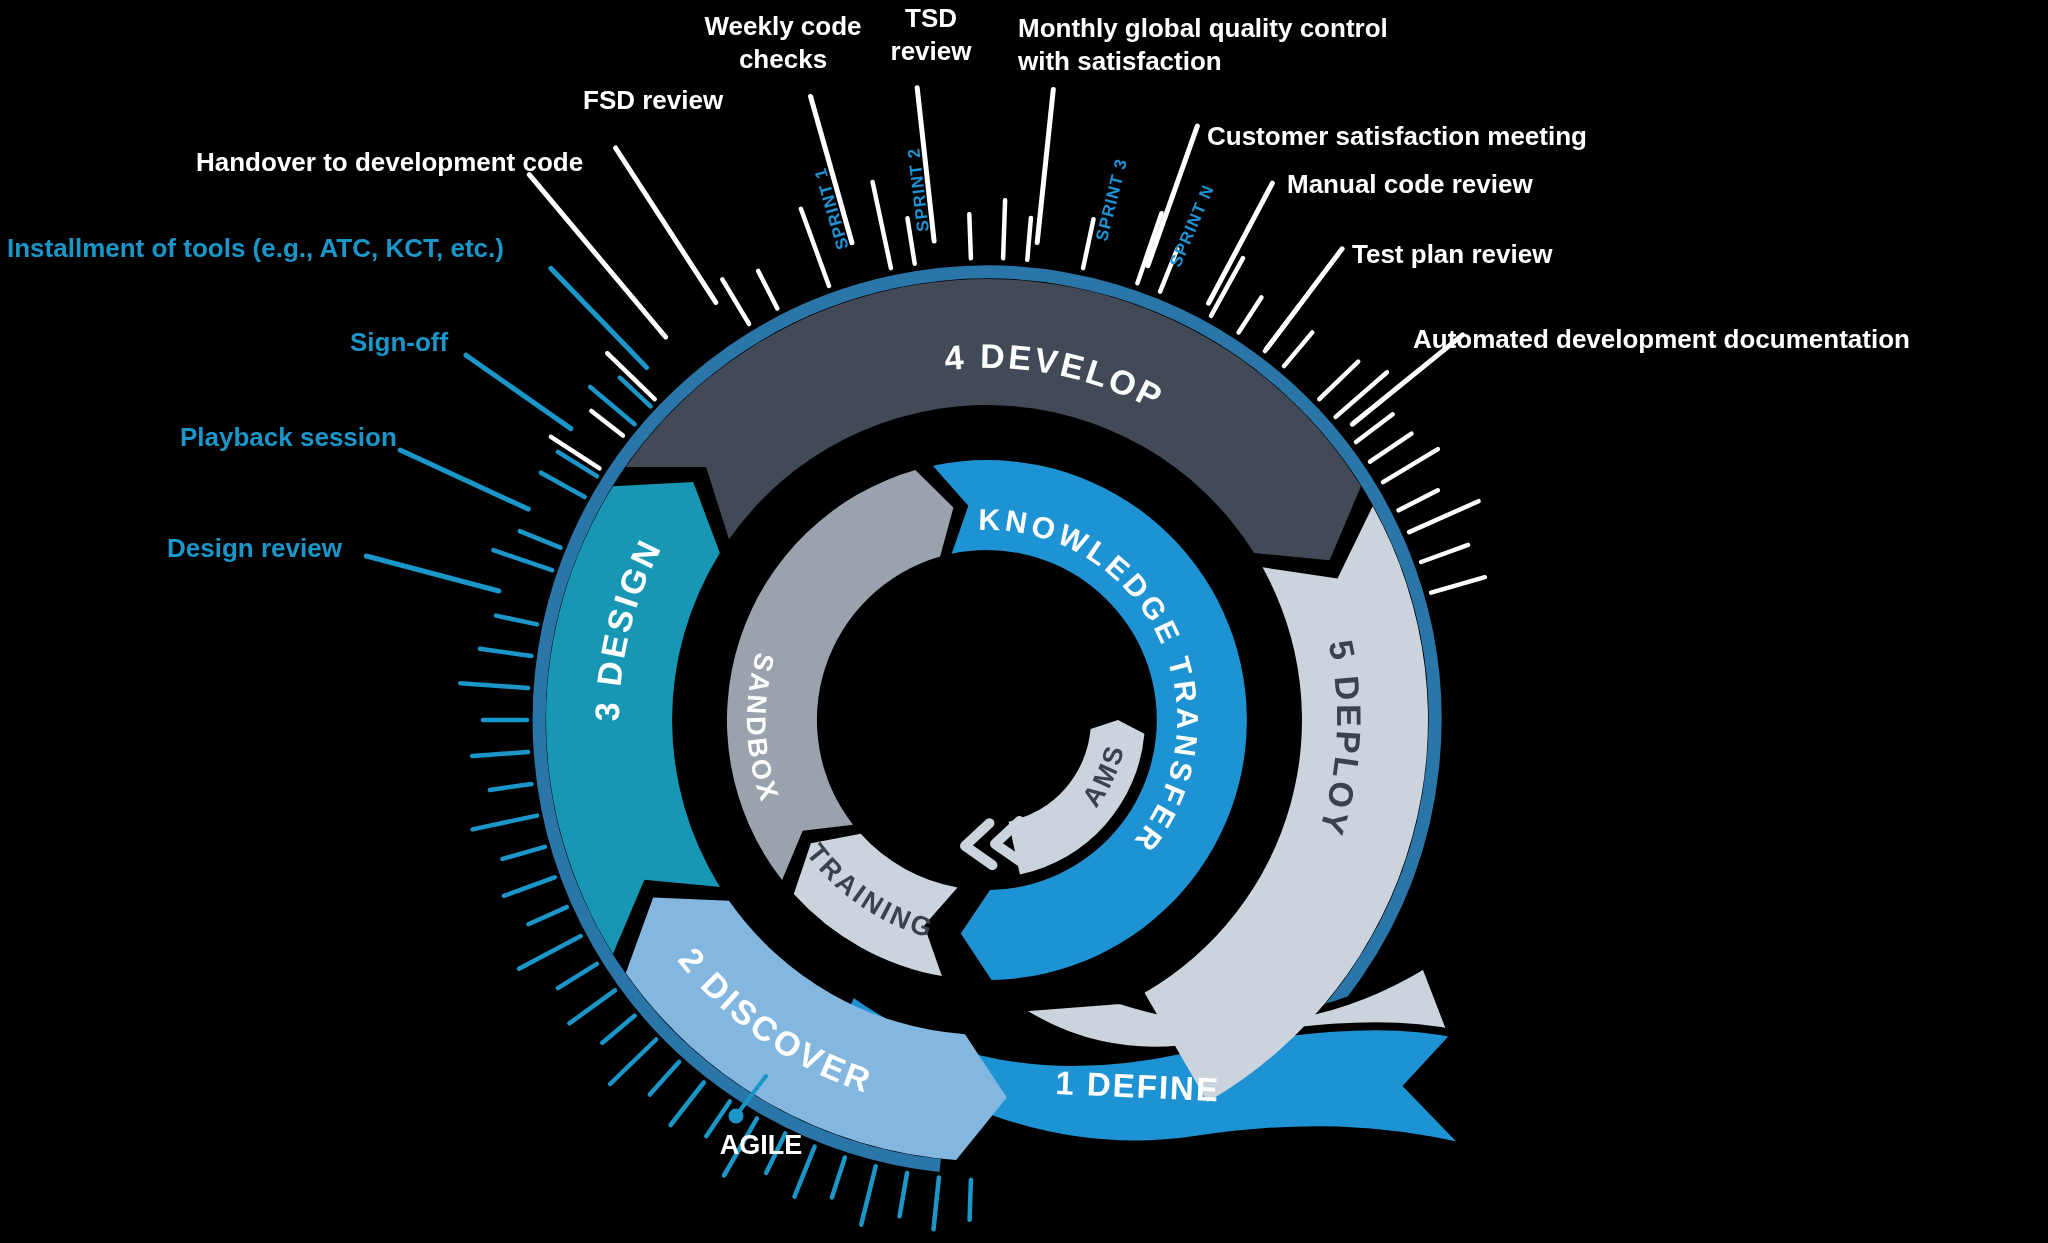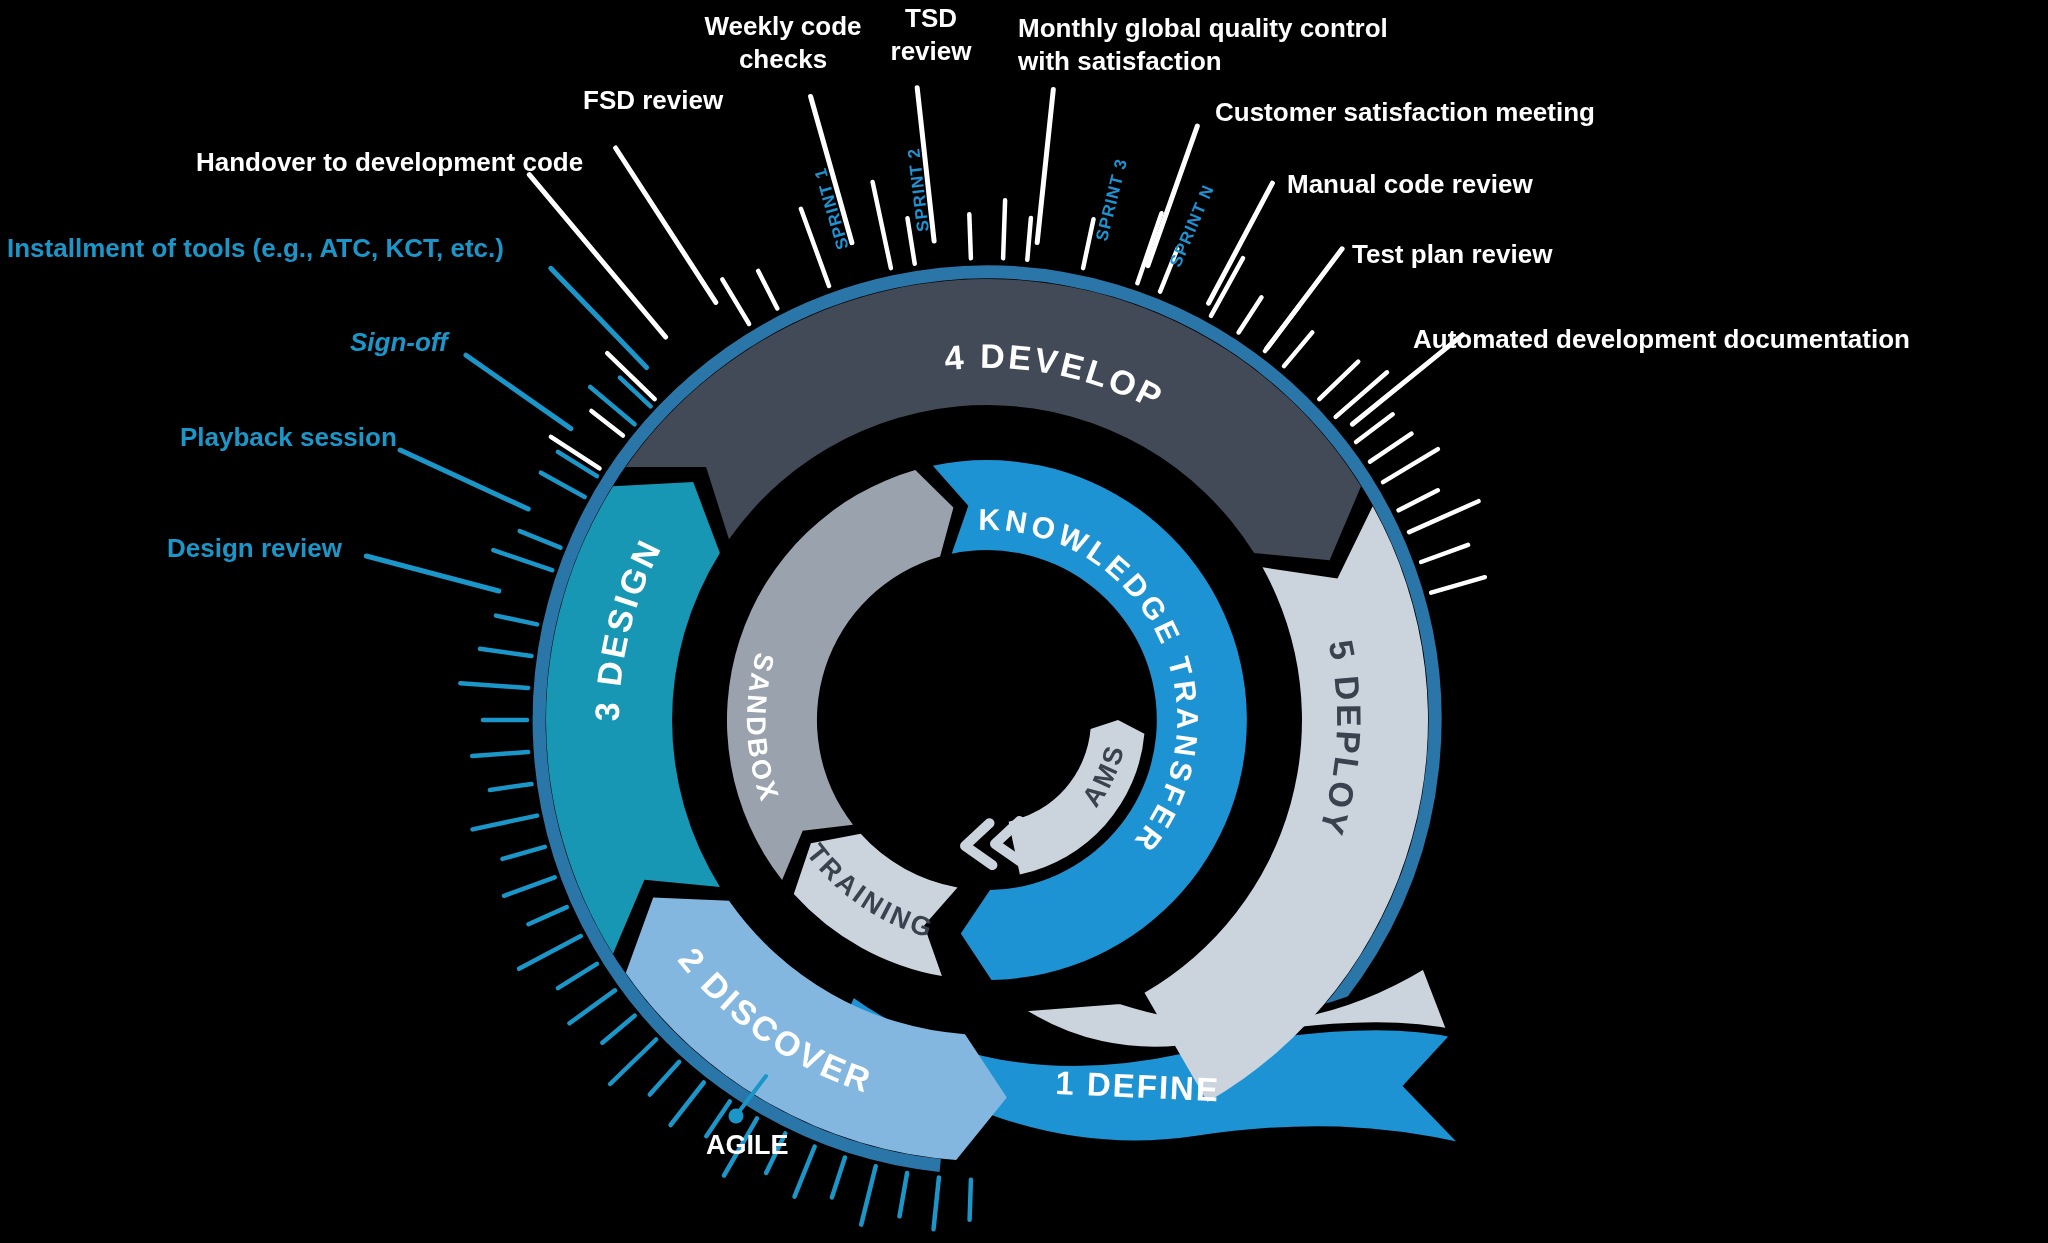--- a/index.html
+++ b/index.html
@@ -13,21 +13,21 @@
   .arc-big.dark{fill:#39424E;}
   .arc-mid{font-size:30px;font-weight:bold;letter-spacing:4px;fill:#fff;}
   .arc-sm{font-size:27px;font-weight:bold;letter-spacing:3px;fill:#fff;}
   .arc-sm.dark{fill:#39424E;}
   .sprint{font-size:17px;font-weight:bold;letter-spacing:1px;fill:var(--c-blue,#1E93D4);}
   .define-txt{font-size:33px;font-weight:bold;letter-spacing:2px;fill:#fff;}
   .brand{position:absolute;left:852px;top:680px;width:250px;text-align:center;}
   .brand .name{color:#fff;font-weight:bold;font-size:31px;letter-spacing:-0.5px;}
   .brand .tagline{color:var(--c-blue,#1E93D4);font-weight:bold;font-size:9.5px;
                   letter-spacing:1.5px;text-align:right;padding-right:28px;margin-top:1px;}
-  .agile{position:absolute;left:706px;top:1130px;width:110px;
+  .agile{position:absolute;left:706px;top:1130px;width:110px;text-align:center;
          color:#fff;font-weight:bold;font-size:27px;}
 </style>
 </head>
 <body>
 
 <div class="stage">
 
   <svg id="wheel-svg" width="2048" height="1243" viewBox="0 0 2048 1243">
     <defs id="defs">
         <path id="tp-develop" d="M 760.7 450.4 A 352 352 0 0 1 1297.8 554.7" fill="none"></path>
@@ -191,24 +191,24 @@
     <span>checks</span>
   </div>
   <div class="lbl ctr" style="left:871px;top:2px;width:120px;">
     <span>TSD</span><br>
     <span>review</span>
   </div>
   <div class="lbl" style="left:1018px;top:12px;">
     <span>Monthly global quality control</span><br>
     <span>with satisfaction</span>
   </div>
-  <div class="lbl" style="left:1207px;top:96px;margin-left:8px;">Customer satisfaction meeting</div>
+  <div class="lbl" style="left:1207px;top:120px;">Customer satisfaction meeting</div>
   <div class="lbl" style="left:1287px;top:168px;">Manual code review</div>
   <div class="lbl" style="left:1352px;top:238px;">Test plan review</div>
   <div class="lbl" style="left:1413px;top:323px;">Automated development documentation</div>
 
   <div class="lbl blue" style="left:7px;top:232px;">Installment of tools (e.g., ATC, KCT, etc.)</div>
-  <div class="lbl blue" style="left:350px;top:326px;font-style:italic;">Sign-off</div>
+  <div class="lbl blue" style="left:350px;top:326px;">Sign-off</div>
   <div class="lbl blue" style="left:180px;top:421px;">Playback session</div>
   <div class="lbl blue" style="left:167px;top:532px;">Design review</div>
 
   <div class="agile">AGILE</div>
 </div>
 
 </body></html>

